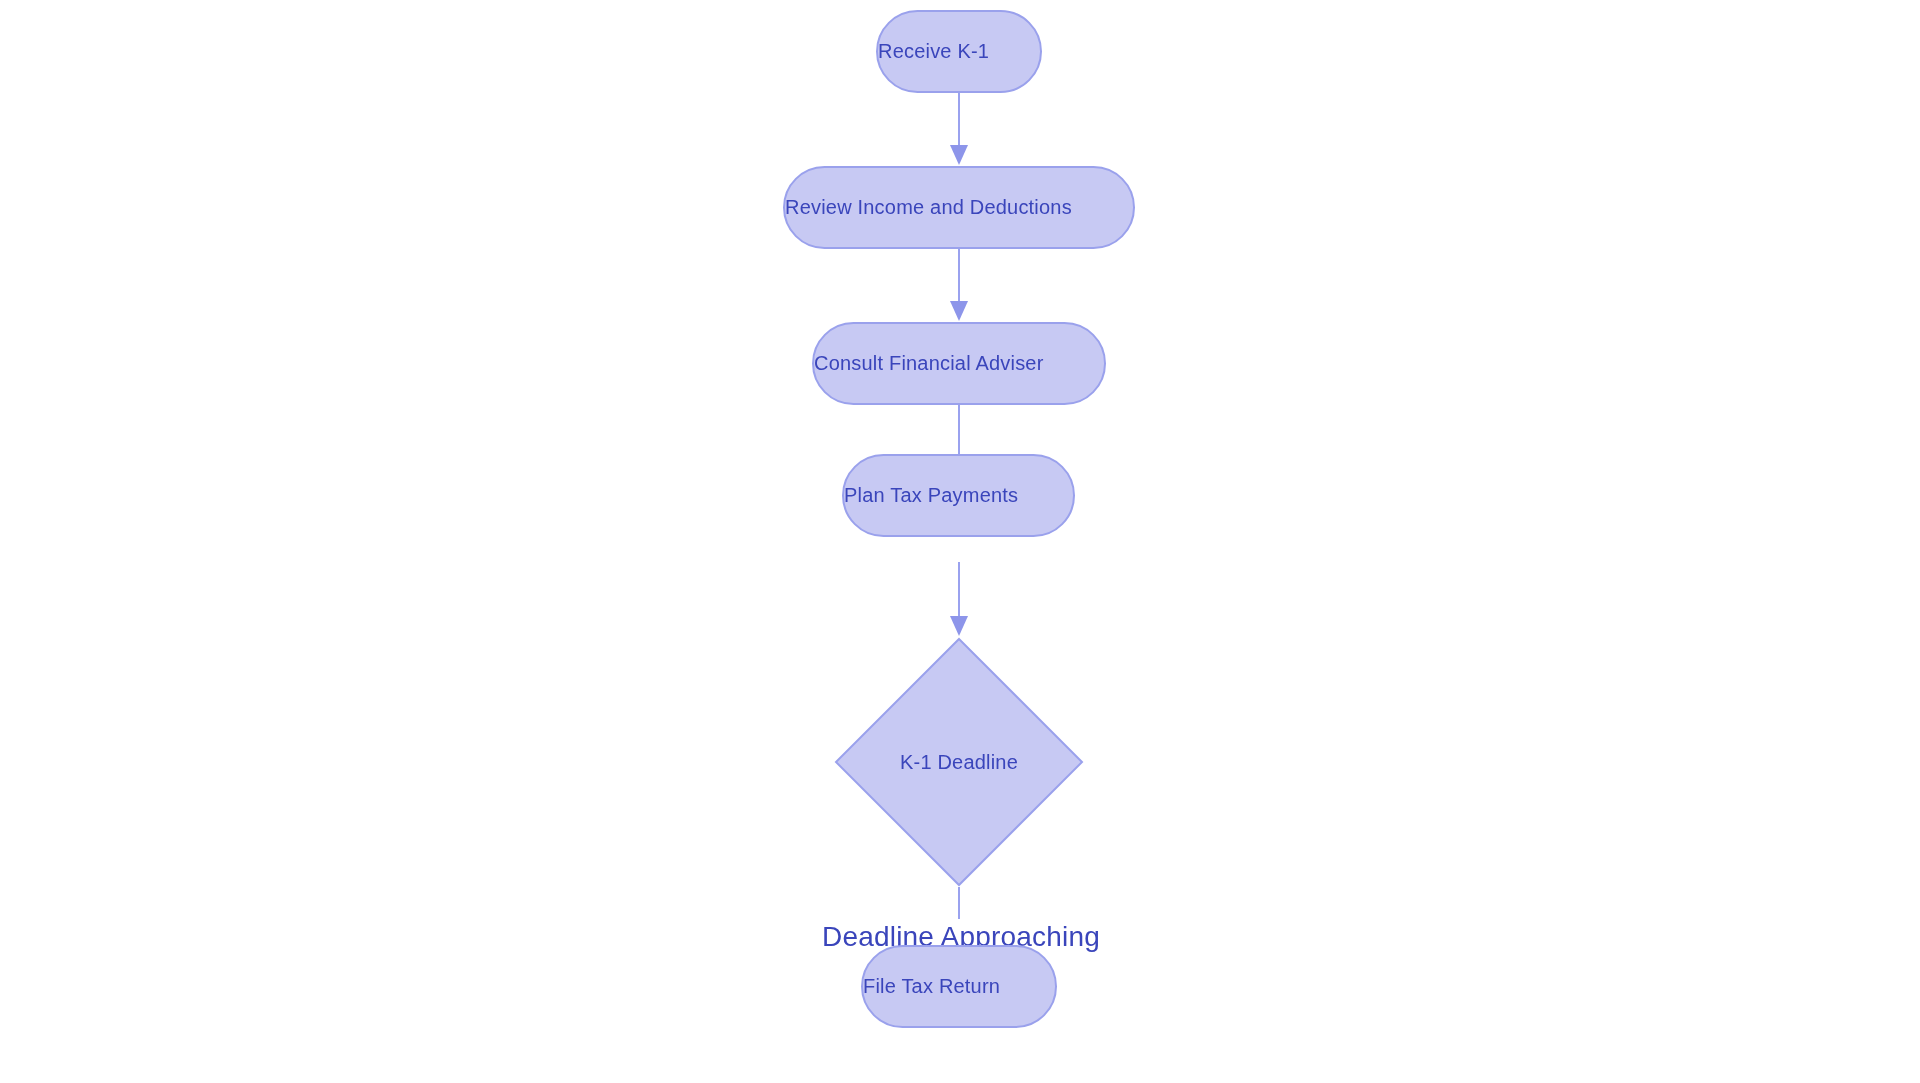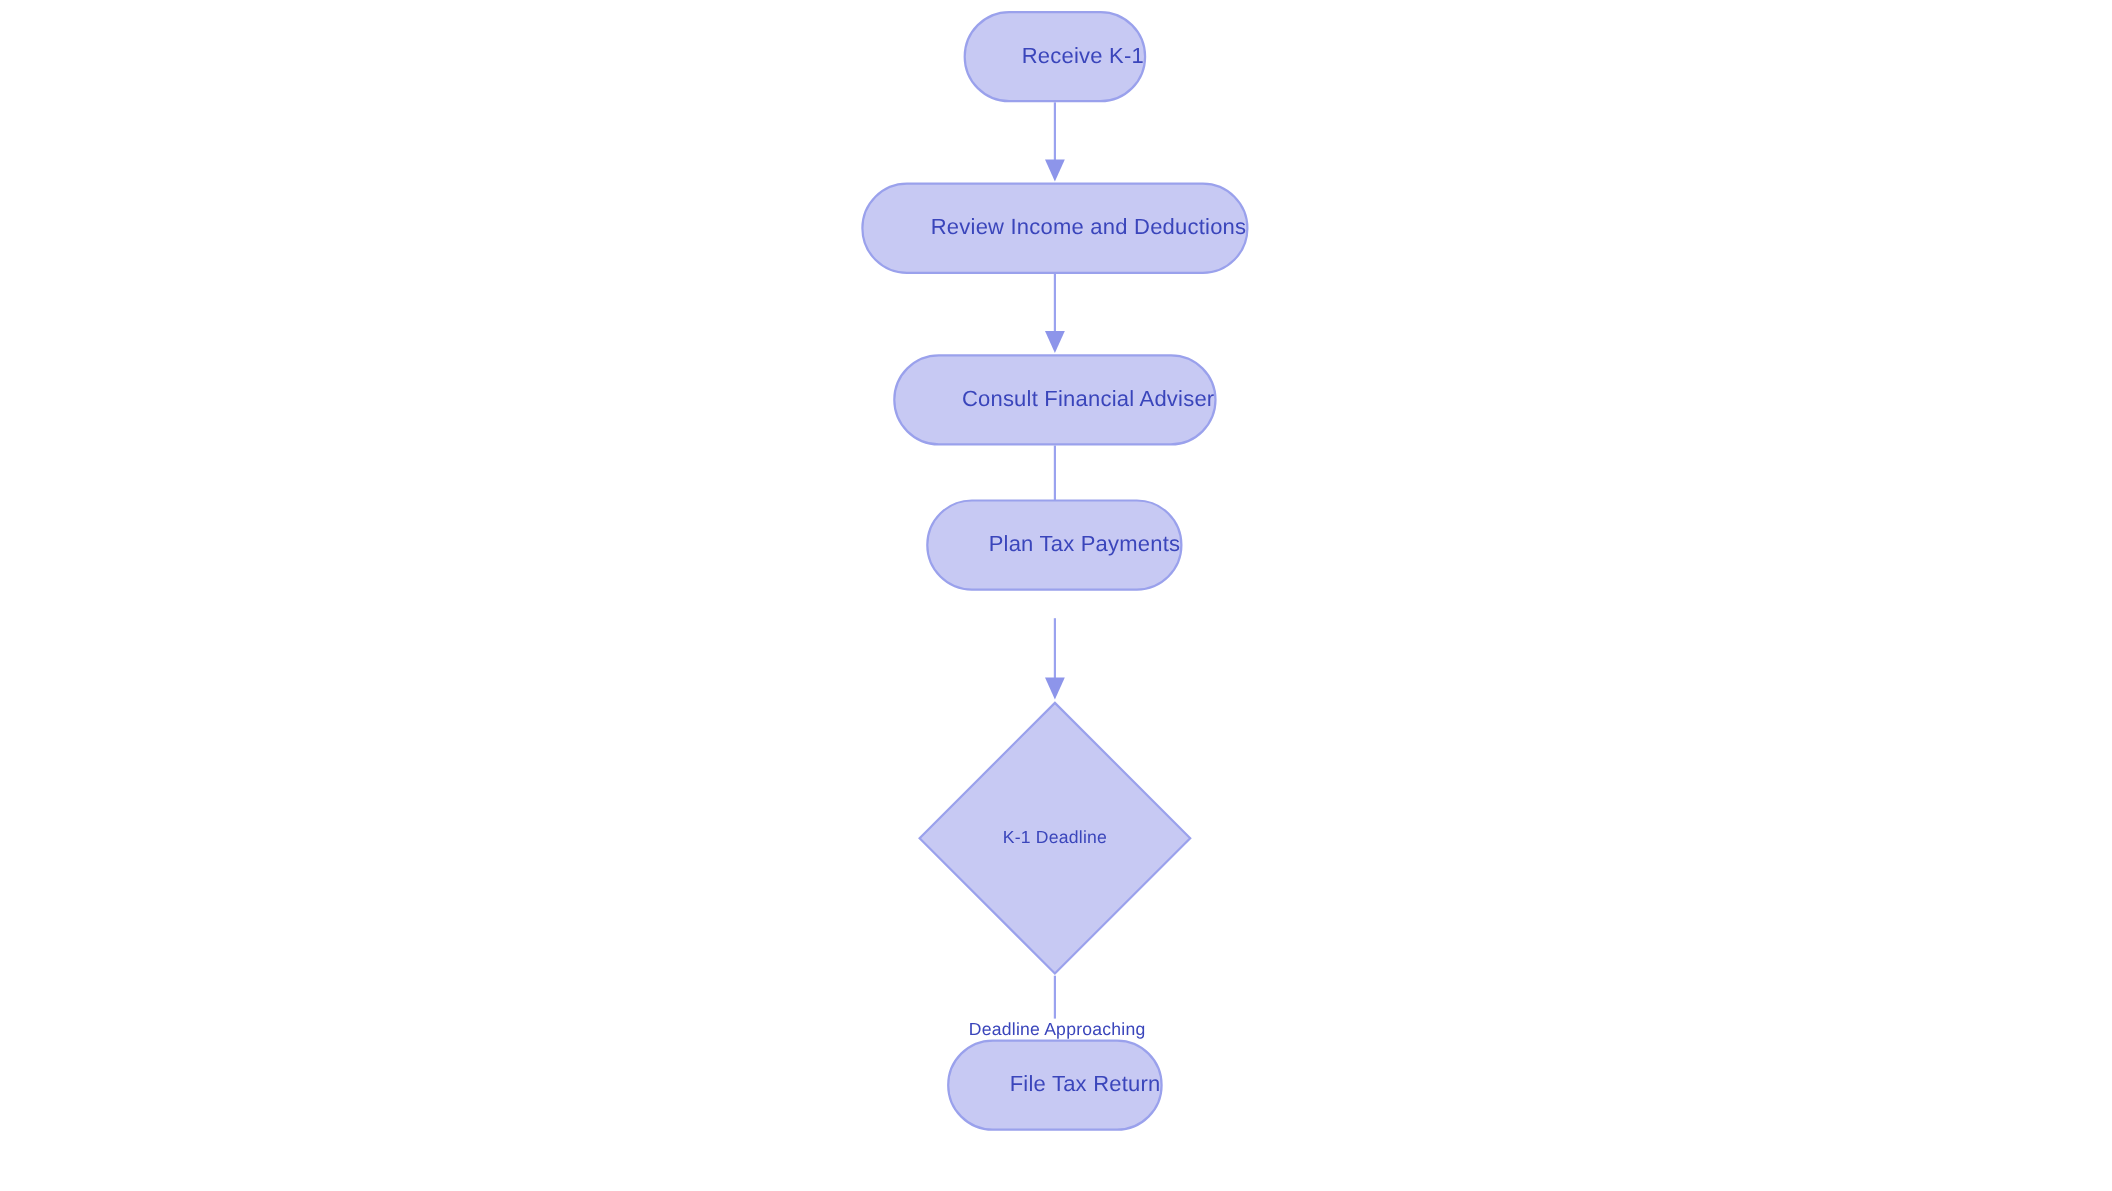--- a/index.html
+++ b/index.html
@@ -29,21 +29,21 @@
     stroke: var(--edge-line);
     stroke-width: 2;
   }
   .edges polygon {
     fill: var(--edge-arrow);
   }
   .node {
     position: absolute;
     display: flex;
     align-items: center;
-    justify-content: flex-end;
+    justify-content: flex-start;
     background: var(--node-fill);
     border: 2px solid var(--node-border);
     border-radius: 42px;
     color: var(--node-text);
     font-size: 20px;
     font-weight: 500;
     letter-spacing: 0.2px;
     white-space: nowrap;
   }
   .node-receive   { left: 876px; top: 10px;  width: 166px; height: 83px; }
@@ -62,33 +62,33 @@
     stroke: var(--node-border);
     stroke-width: 2;
   }
   .diamond-label {
     position: absolute;
     left: 0; top: 0; right: 0; bottom: 0;
     display: flex;
     align-items: center;
     justify-content: center;
     color: var(--node-text);
-    font-size: 16px;
+    font-size: 20px;
     font-weight: 500;
     letter-spacing: 0.2px;
     white-space: nowrap;
   }
   .edge-label {
     position: absolute;
     left: 961px; top: 937px;
     transform: translate(-50%, -50%);
     background: var(--bg);
     padding: 2px 6px;
     color: var(--node-text);
-    font-size: 16px;
+    font-size: 28px;
     font-weight: 500;
     letter-spacing: 0.2px;
     white-space: nowrap;
   }
 </style>
 </head>
 <body>
 
 <div class="canvas">
 

